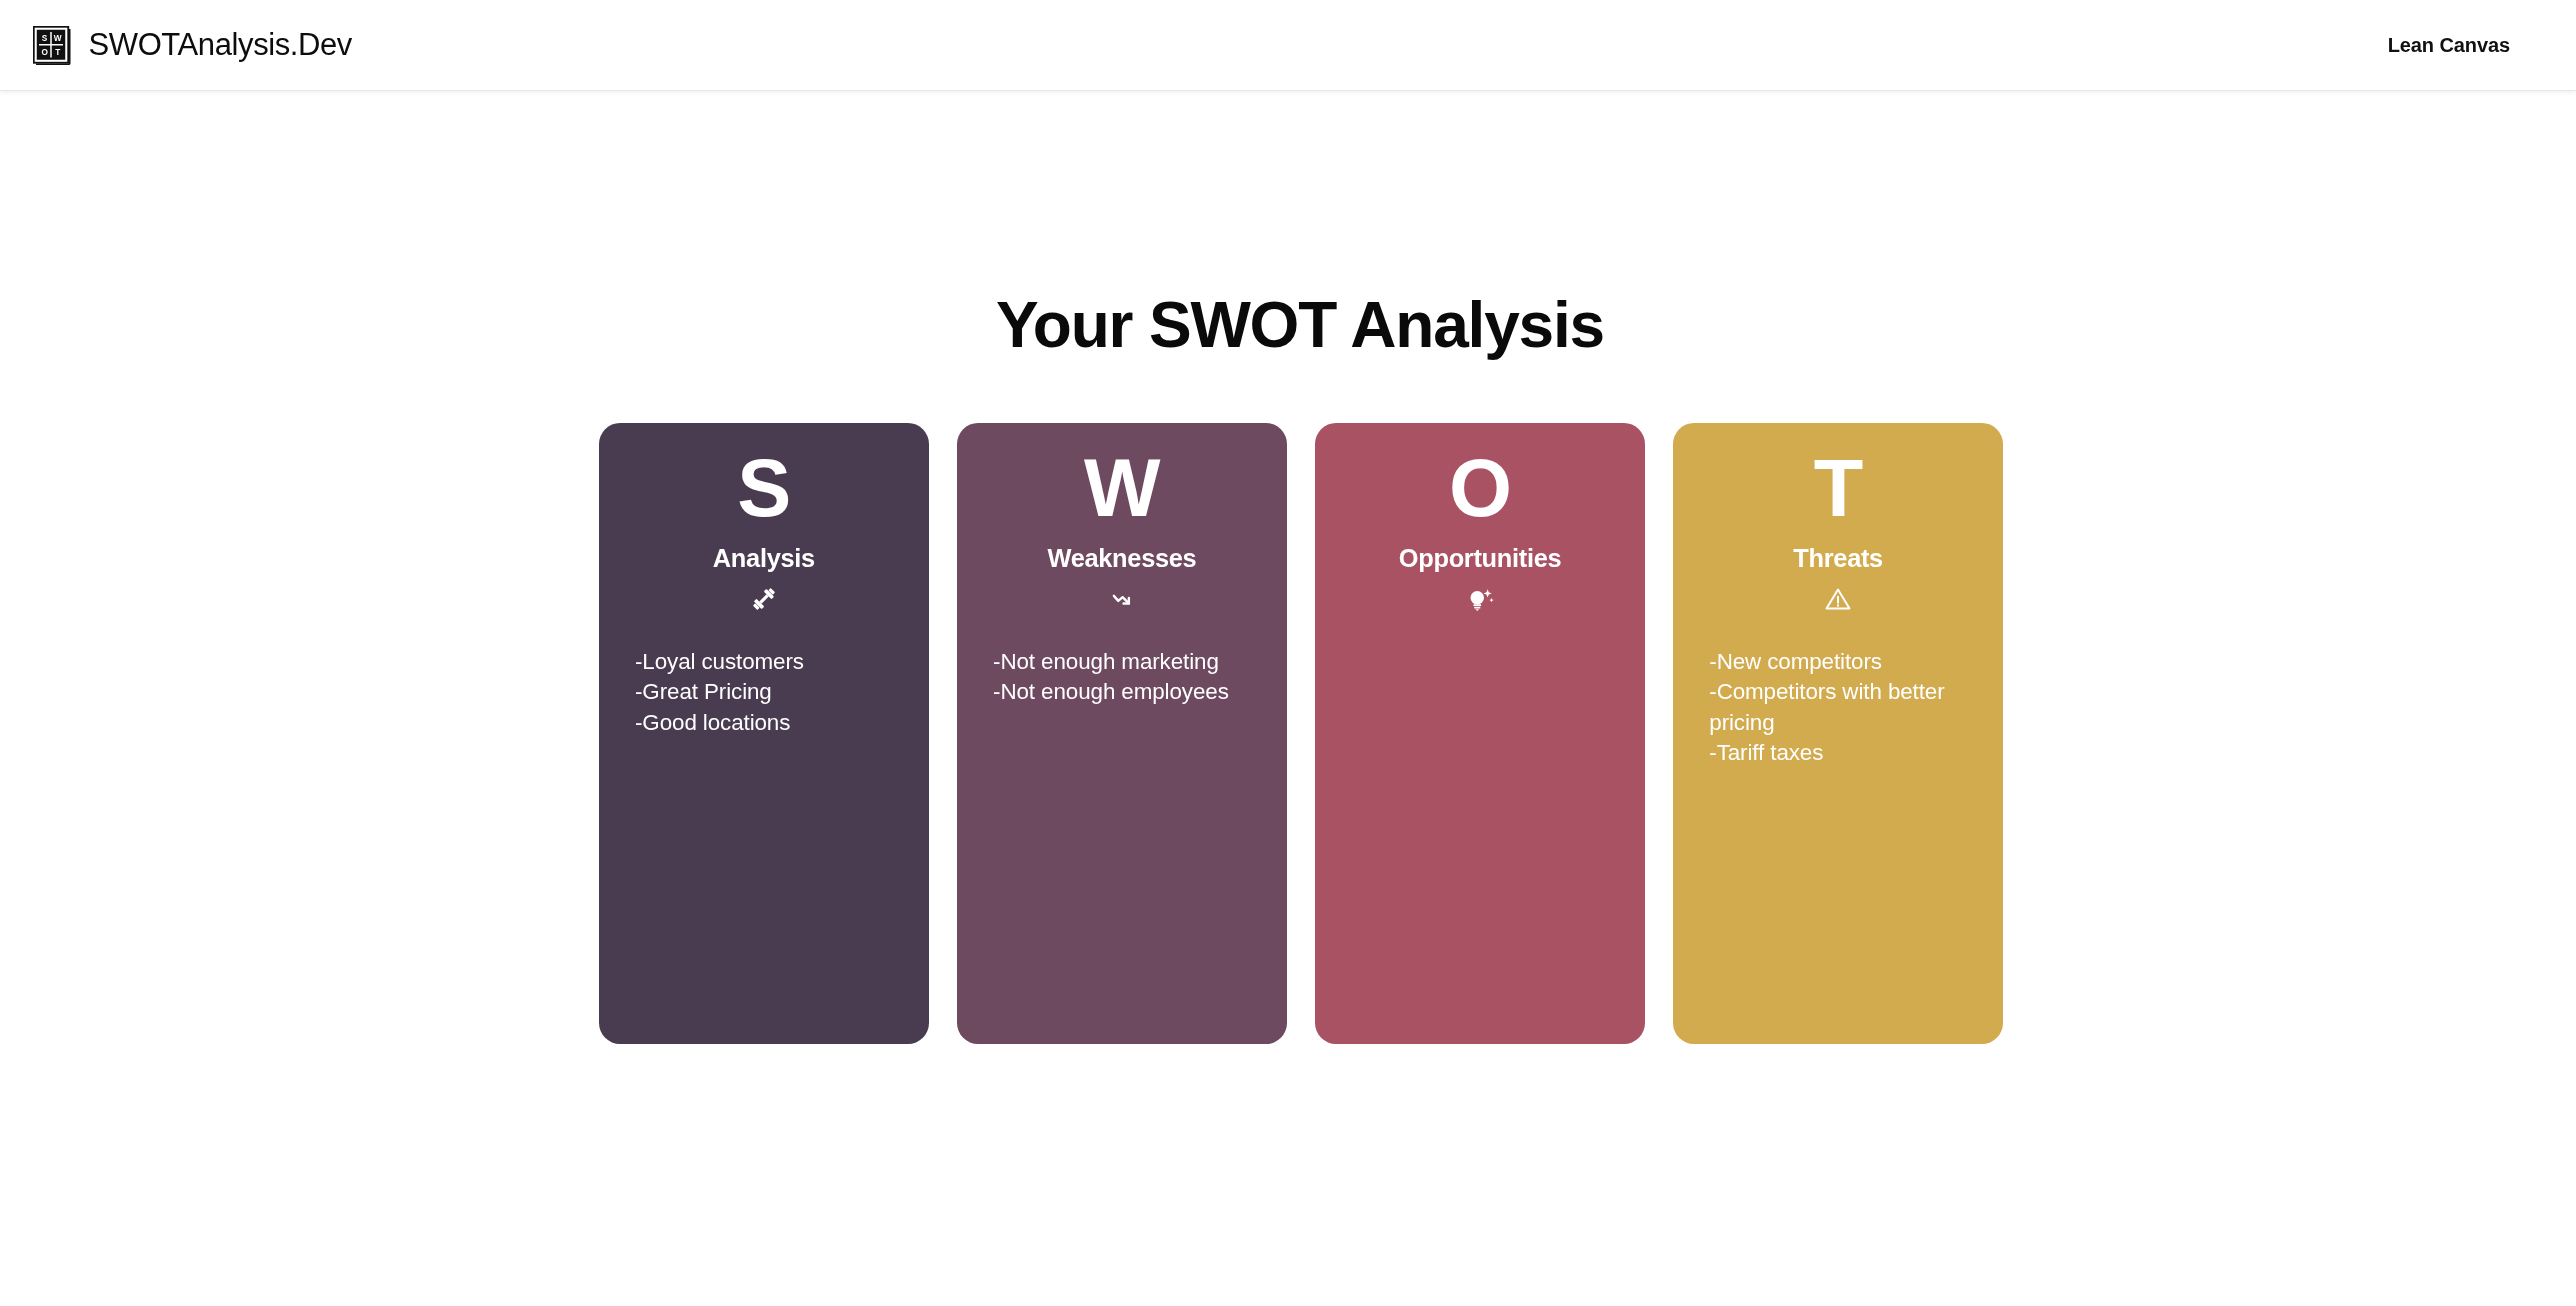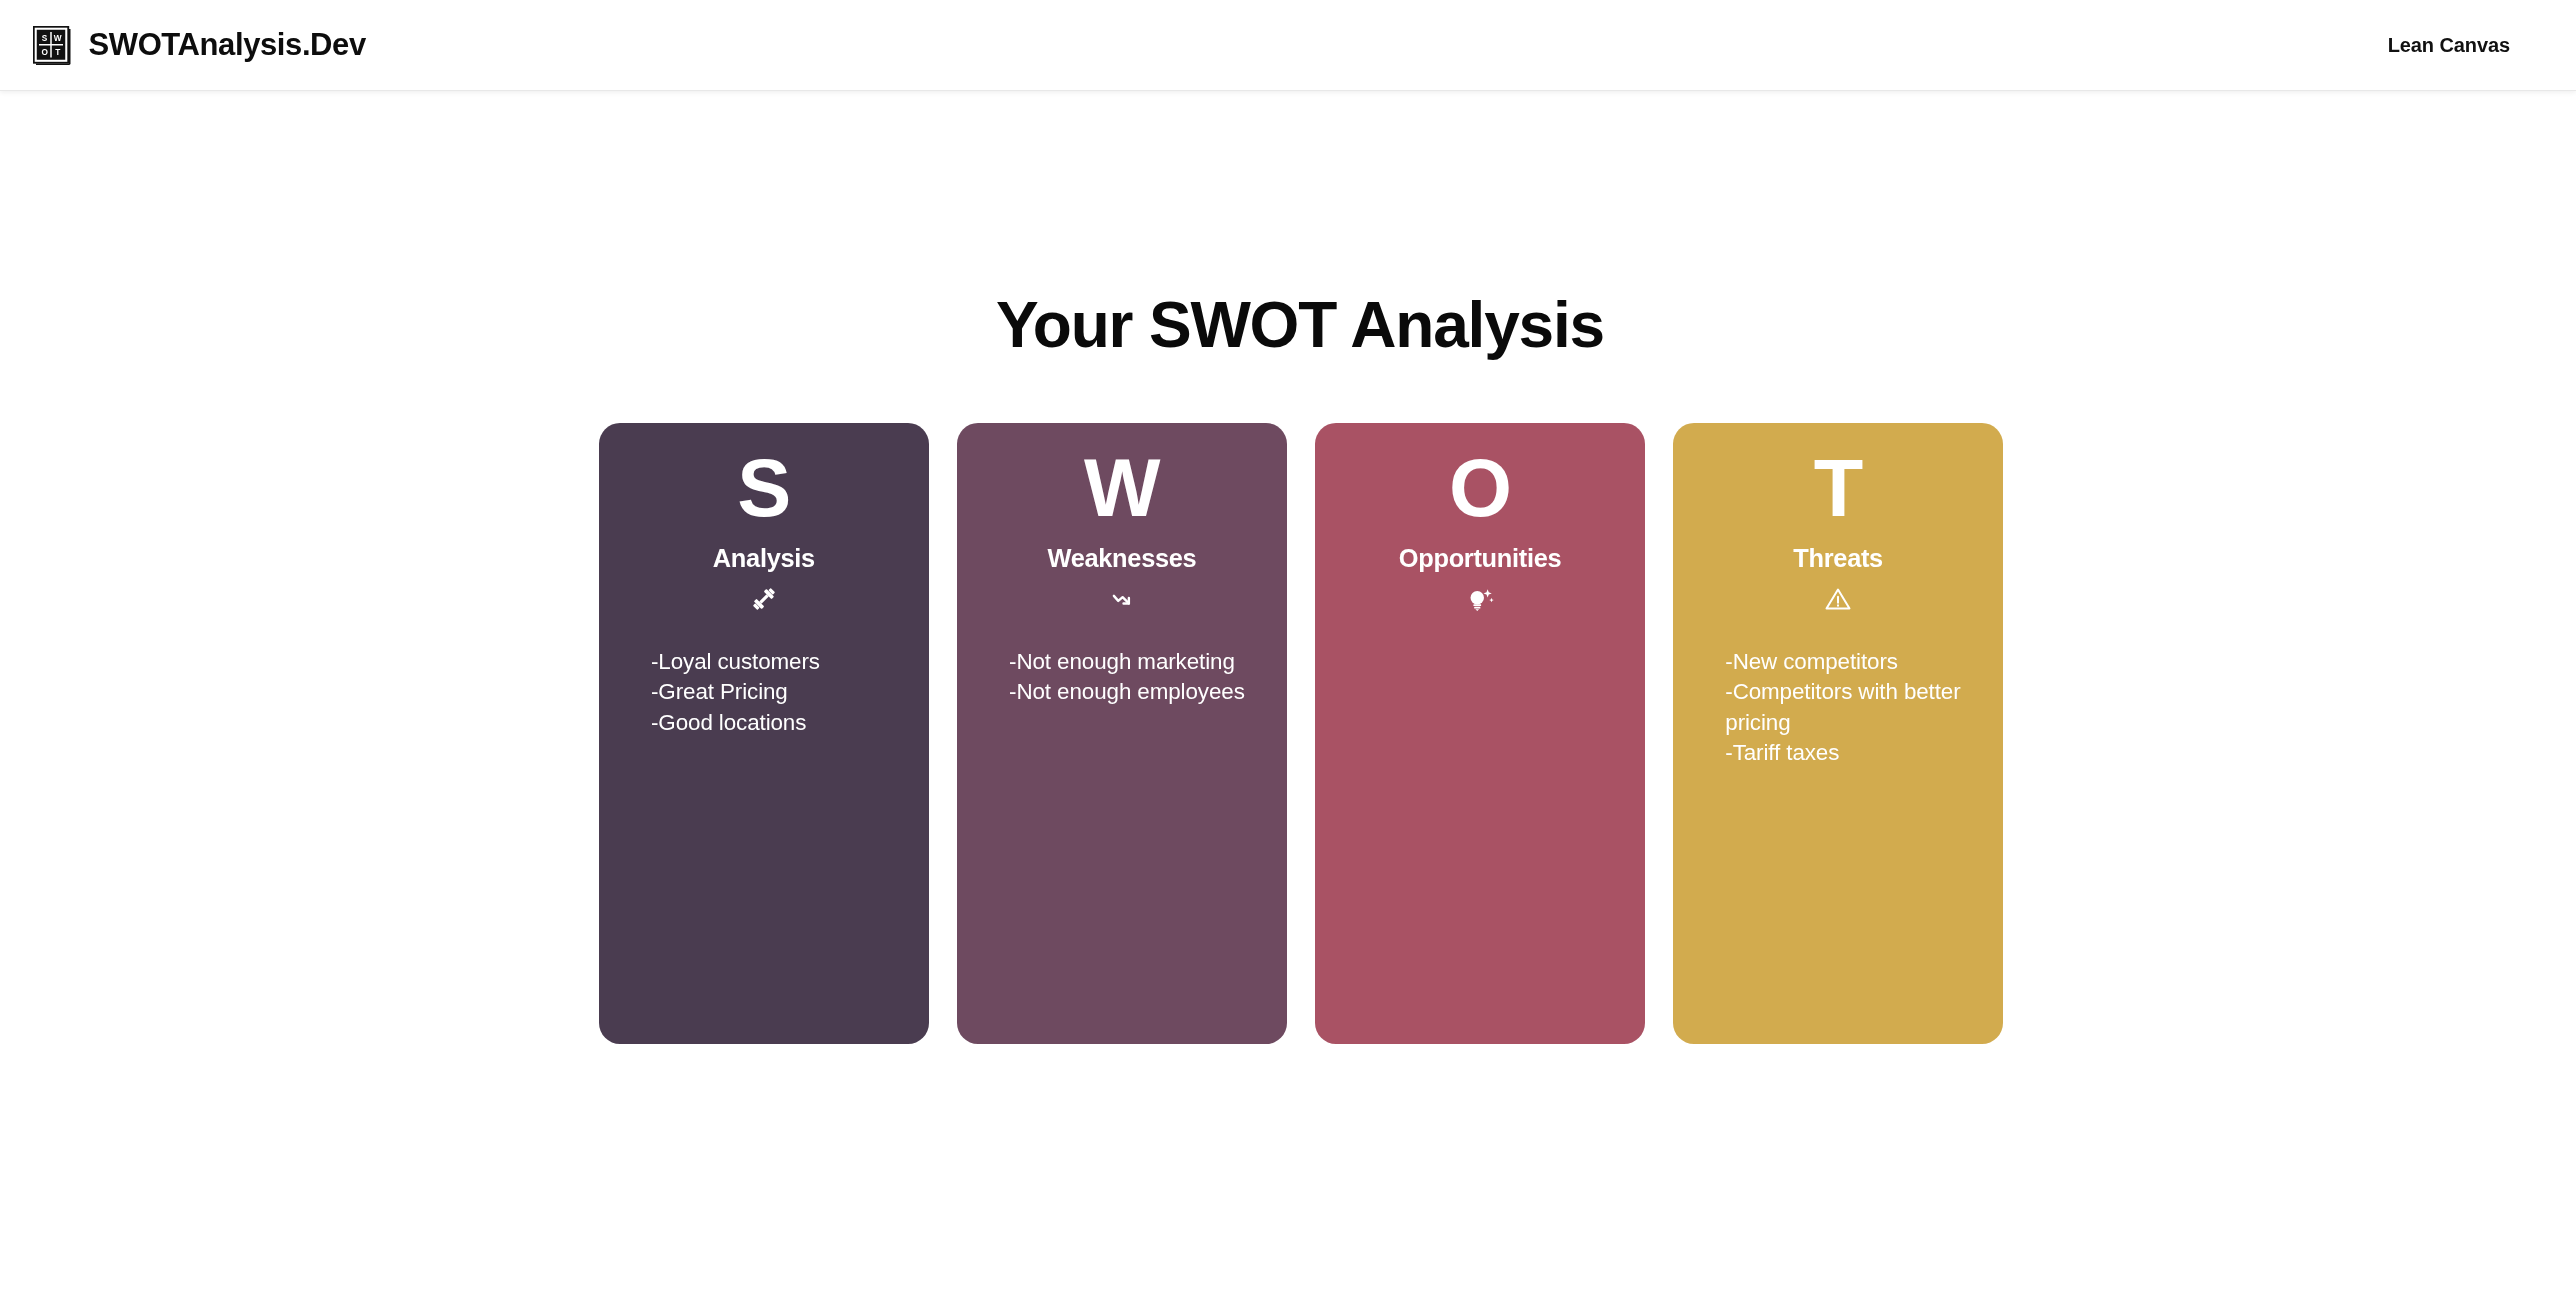--- a/index.html
+++ b/index.html
@@ -36,21 +36,21 @@
 
   .brand-logo {
     width: 39px;
     height: 39px;
     flex: 0 0 39px;
     display: block;
   }
 
   .brand-name {
     font-size: 31px;
-    font-weight: 700;
+    font-weight: 400;
     color: #0d0d0d;
     letter-spacing: -0.4px;
     white-space: nowrap;
   }
 
   .header-nav {
     display: flex;
     align-items: flex-start;
     gap: 36px;
   }
@@ -128,21 +128,21 @@
     width: 100%;
     display: flex;
     justify-content: center;
     margin-top: 10.5px;
     height: 30px;
   }
   .card-icon svg { display: block; }
 
   .card-items {
     margin-top: 33px;
-    padding: 0 33px 0 52px;
+    padding: 0 33px 0 36px;
   }
 
   .card-item {
     font-size: 22.4px;
     font-weight: 400;
     color: #ffffff;
     line-height: 1.36;
     letter-spacing: -0.1px;
   }
 </style>

